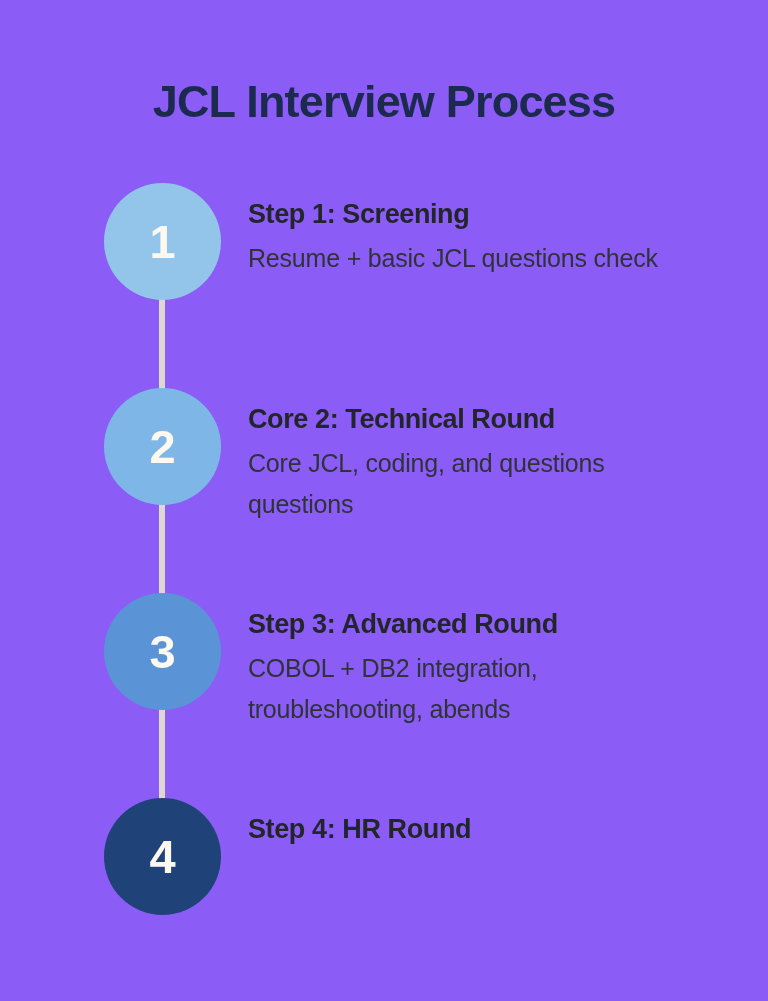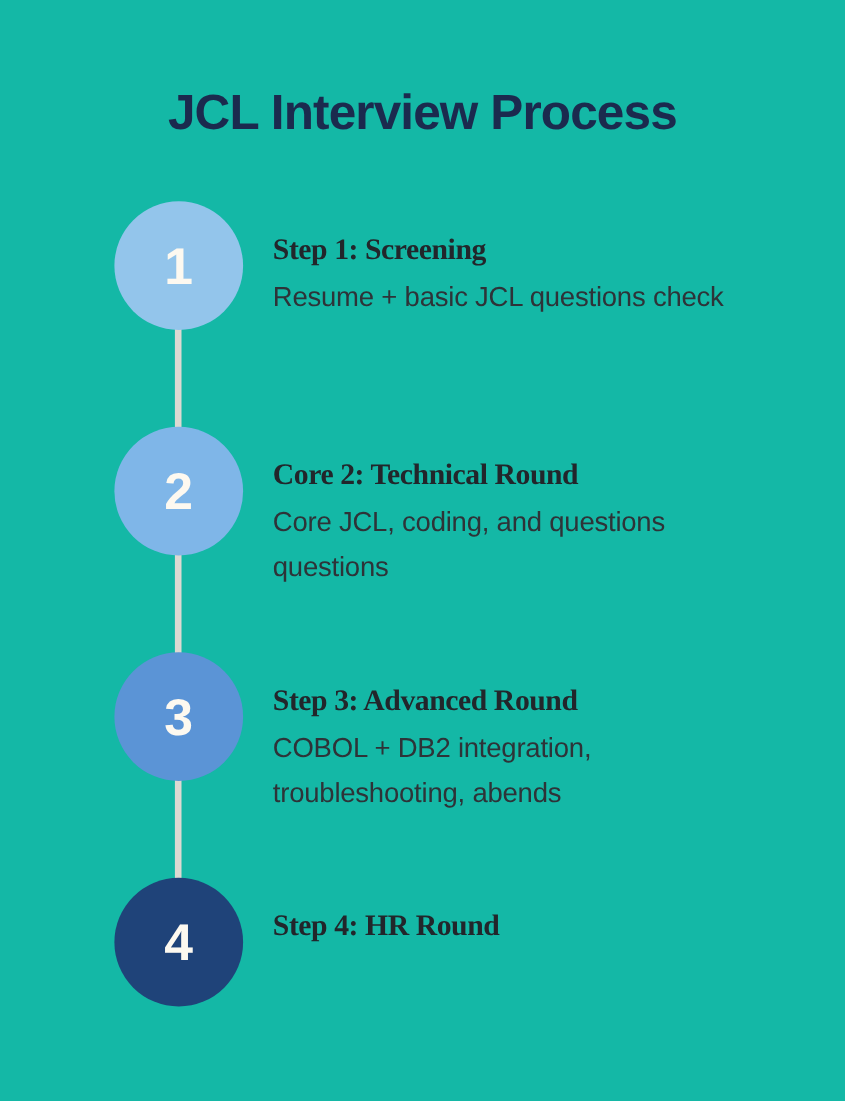--- a/index.html
+++ b/index.html
@@ -10,21 +10,21 @@
     width: 768px;
     height: 1001px;
     background: #fdf9f0;
     font-family: "Liberation Sans", sans-serif;
     overflow: hidden;
   }
   .poster {
     position: relative;
     width: 768px;
     height: 1001px;
-    background: #14b8a6;
+    background: #8b5cf6;
     box-sizing: border-box;
   }
   .poster-title {
     position: absolute;
     left: 0;
     top: 47px;
     width: 768px;
     text-align: center;
     font-size: 45px;
     font-weight: bold;
@@ -77,23 +77,22 @@
     left: 248px;
     top: 11px;
     width: 420px;
   }
   .step-heading {
     font-size: 27px;
     font-weight: bold;
     color: #22262b;
     letter-spacing: -0.4px;
     line-height: 1.25;
-    margin: 16px 0 6px 0;
+    margin: 4px 0 6px 0;
     white-space: nowrap;
-    font-family: Liberation Serif, serif;
   }
   .step-desc {
     font-size: 25px;
     font-weight: normal;
     color: #2e3338;
     line-height: 1.66;
     letter-spacing: -0.2px;
     margin: 0;
   }
 </style>

